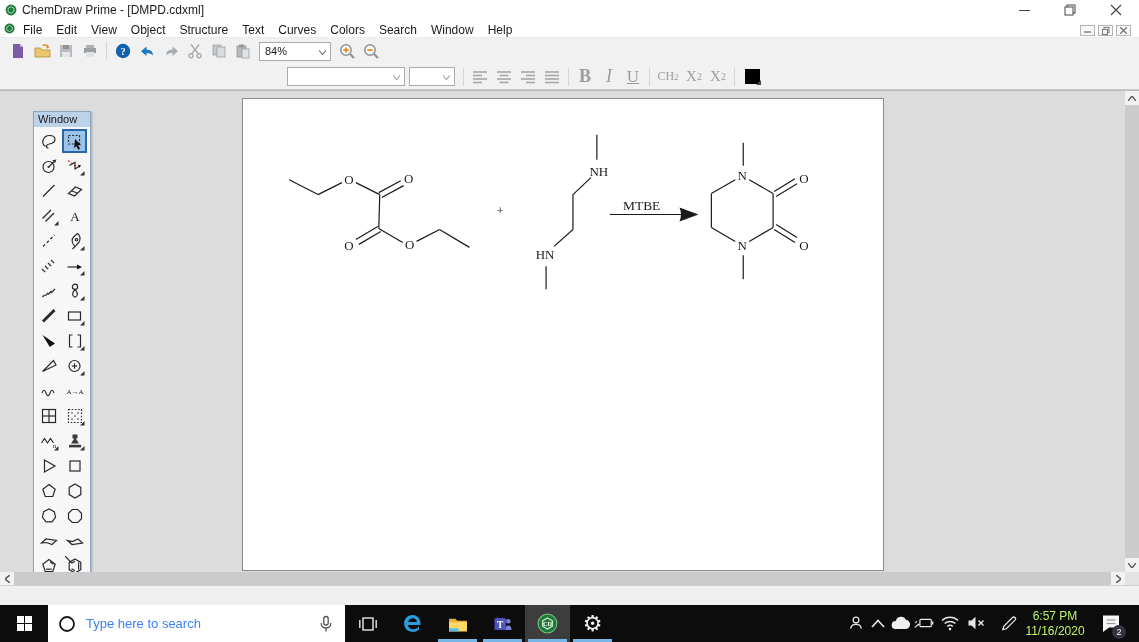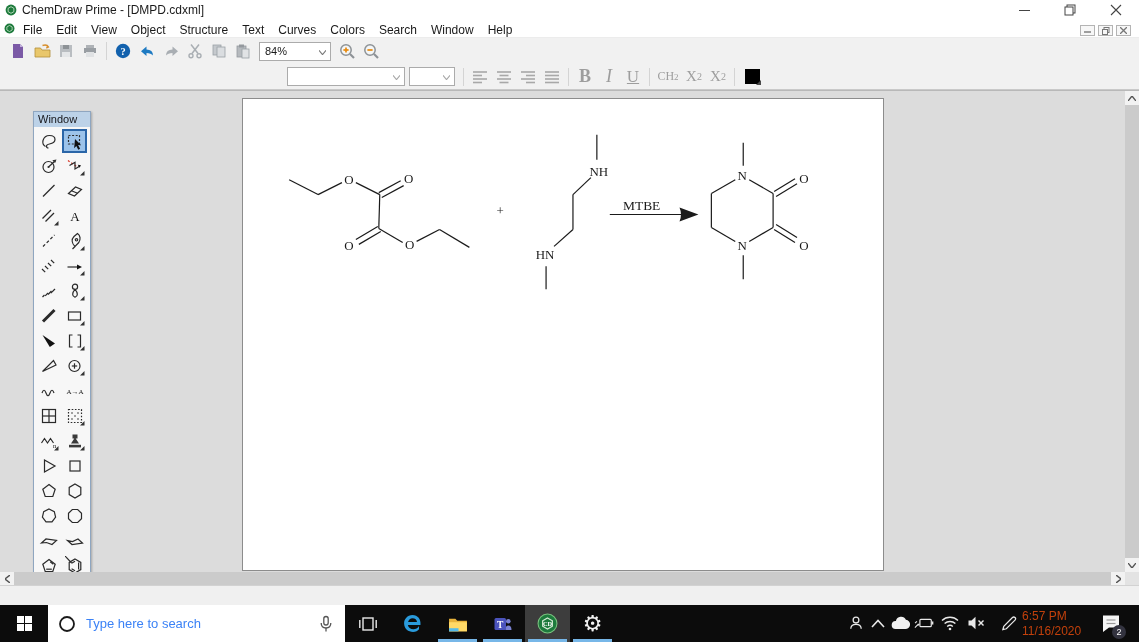--- a/index.html
+++ b/index.html
@@ -57,21 +57,21 @@
   .taskbar{position:absolute;top:605px;left:0;width:1139px;height:37px;background:#0c0c0c}
   .start-btn{position:absolute;left:0;top:0;width:48px;height:37px;display:flex;align-items:center;justify-content:center}
   .win-logo{width:15px;height:15px;display:grid;grid-template-columns:7px 7px;grid-template-rows:7px 7px;gap:1px}
   .win-logo div{background:#fff}
   .search-box{position:absolute;left:48px;top:0;width:297px;height:37px;background:#fff;display:flex;align-items:center}
   .search-text{font-size:13px;color:#3b82f6;margin-left:10px;flex:1}
   .task-btn{position:absolute;top:0;height:37px;display:flex;align-items:center;justify-content:center}
   .task-btn.active{background:#3d3d3d}
   .run-bar{position:absolute;bottom:0;height:3px;width:39px;background:#77b7e8}
   .tray-ico{position:absolute;top:8px;width:20px;height:20px;display:flex;align-items:center;justify-content:center}
-  .clock{position:absolute;left:1022px;top:4px;width:66px;font-size:12px;color:#c2410c;line-height:15px}
+  .clock{position:absolute;left:1022px;top:4px;width:66px;font-size:12px;color:#bef264;text-align:center;line-height:15px}
   .notif{position:absolute;left:1100px;top:9px;width:24px;height:20px}
   .badge{position:absolute;left:12px;top:11px;width:14px;height:14px;border-radius:50%;background:#33333f;color:#fff;font-size:9px;display:flex;align-items:center;justify-content:center}
 
   svg{display:block}
   text{font-family:"Liberation Serif",serif}
 </style>
 </head>
 <body>
 
 <div class="screen">

